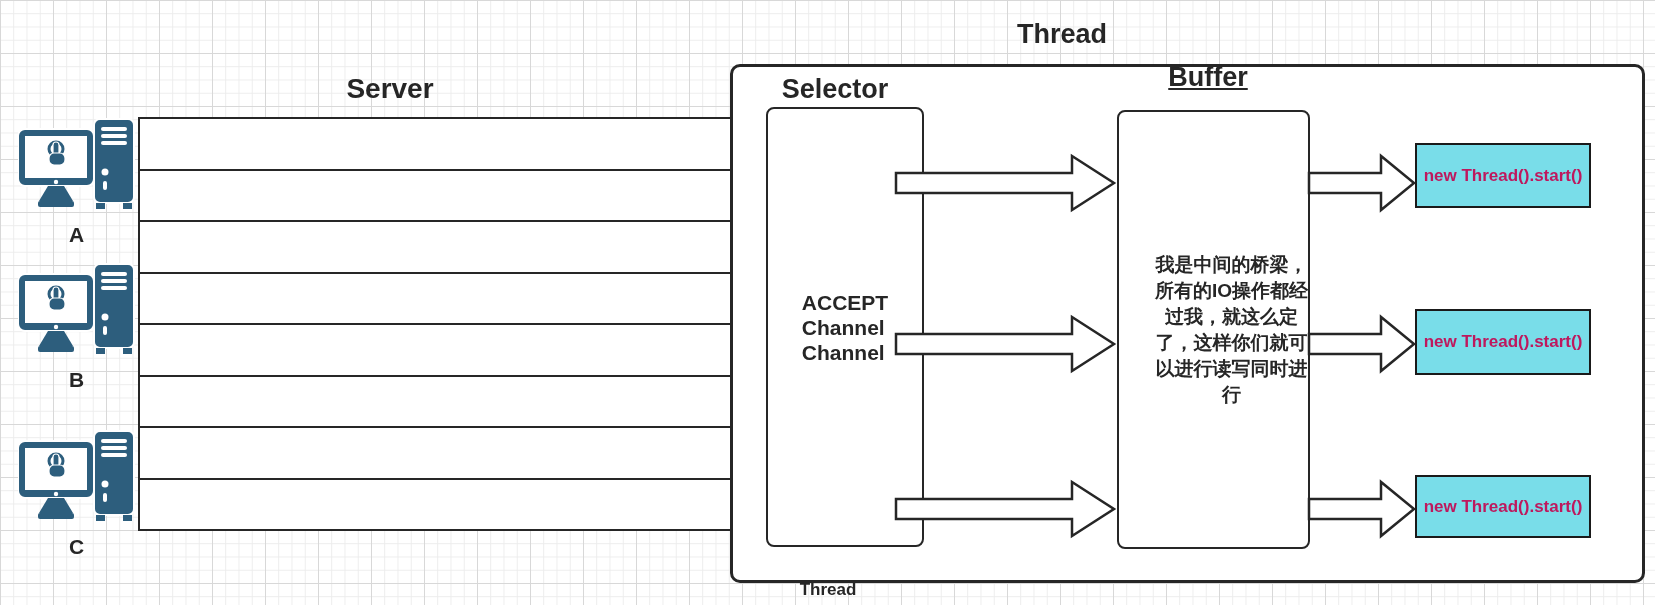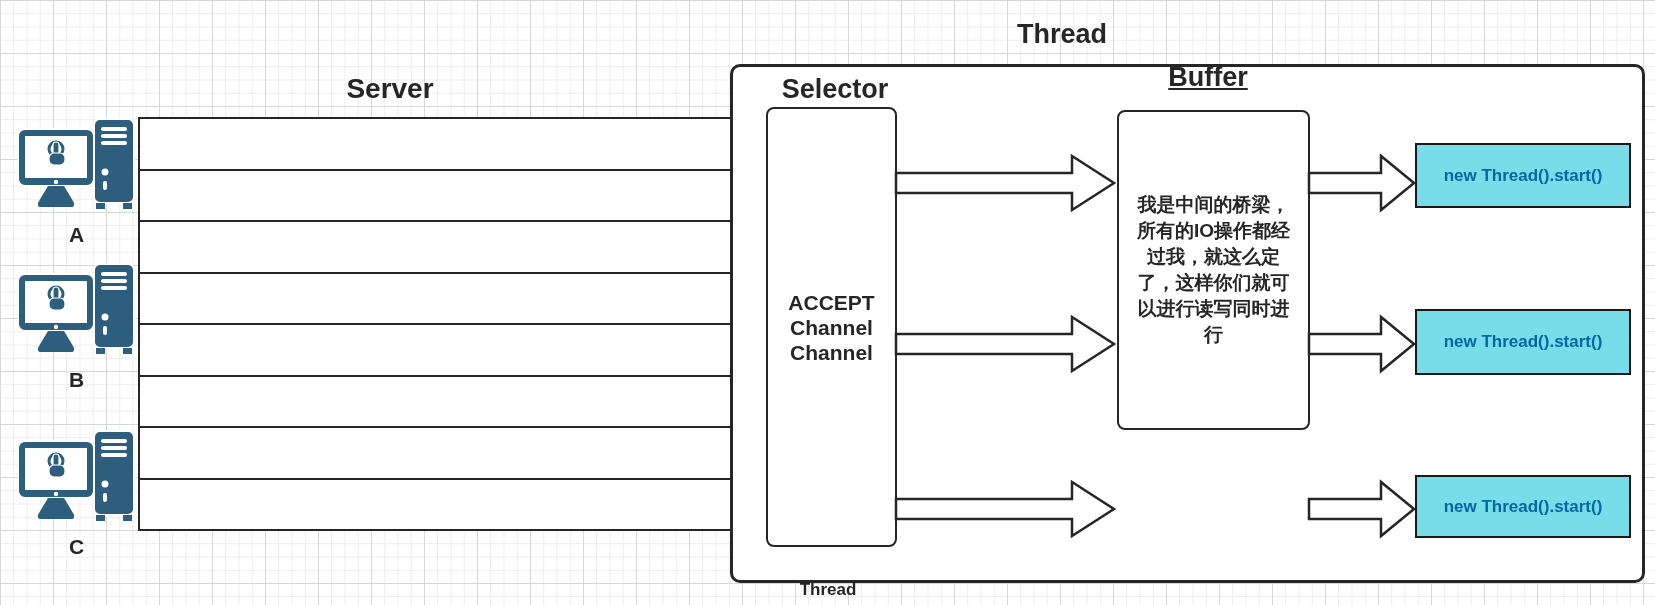--- a/index.html
+++ b/index.html
@@ -14,31 +14,31 @@
       linear-gradient(90deg,#ececec 1px, transparent 1px);
     background-size:53px 53px,53px 53px,13.25px 13.25px,13.25px 13.25px;
   }
   .title{position:absolute;font-weight:700;font-size:27px;transform:translateX(-50%);white-space:nowrap;}
   .channel-title{font-size:28px;}
   .box{position:absolute;background:#fff;border:3px solid #262626;box-sizing:border-box;}
   .server-box{left:730px;top:64px;width:915px;height:519px;border-radius:10px;}
   .channel-box{left:138px;top:117px;width:594px;height:414px;border-width:2.5px;display:flex;flex-direction:column;}
   .channel-row{flex:1;border-top:2.5px solid #262626;}
   .channel-row:first-child{border-top:none;}
-  .selector-box{left:766px;top:107px;width:131px;height:440px;border-width:2.5px;border-radius:8px;
-    display:flex;align-items:center;justify-content:center;text-align:center;
+  .selector-box{left:766px;top:107px;width:158px;height:440px;border-width:2.5px;border-radius:8px;
+    display:flex;align-items:center;justify-content:center;text-align:left;
     font-weight:700;font-size:21px;line-height:25px;}
-  .buffer-box{left:1117px;top:110px;width:193px;height:320px;border-width:2.5px;border-radius:8px;
-    display:flex;align-items:center;justify-content:center;text-align:center;
+  .buffer-box{left:1117px;top:110px;width:193px;height:439px;border-width:2.5px;border-radius:8px;
+    display:flex;align-items:center;justify-content:flex-end;text-align:center;
     font-weight:700;font-size:19px;line-height:26px;}
   .thread-label{position:absolute;left:828px;top:552px;transform:translateX(-50%);
     font-weight:700;font-size:17px;margin-top:28px;}
-  .thread-box{position:absolute;left:1415px;width:216px;background:#79dde9;border:2.5px solid #1a1a1a;
+  .thread-box{position:absolute;left:1415px;width:176px;background:#79dde9;border:2.5px solid #1a1a1a;
     box-sizing:border-box;display:flex;align-items:center;justify-content:center;
-    font-weight:700;font-size:17px;color:#0369a1;}
+    font-weight:700;font-size:17px;color:#be185d;}
   .tb1{top:143px;height:65px;} .tb2{top:309px;height:66px;} .tb3{top:475px;height:63px;}
   .arrow-layer{position:absolute;left:0;top:0;pointer-events:none;}
   .client{position:absolute;left:18px;width:118px;text-align:center;}
   .cA{top:117px;} .cB{top:262px;} .cC{top:429px;}
   .client-label{margin-top:8px;font-weight:700;font-size:21px;letter-spacing:1px;}
 </style>
 </head>
 <body>
 
 <div class="canvas">

